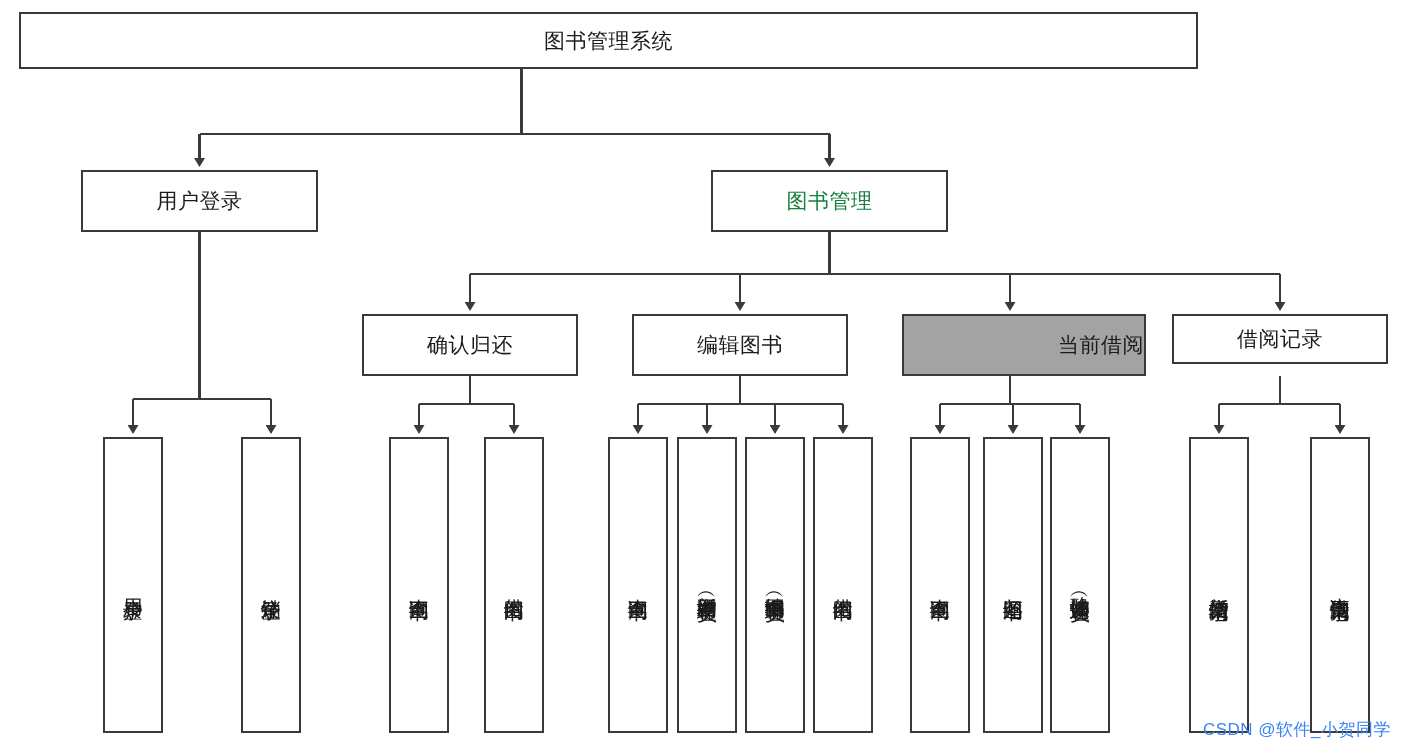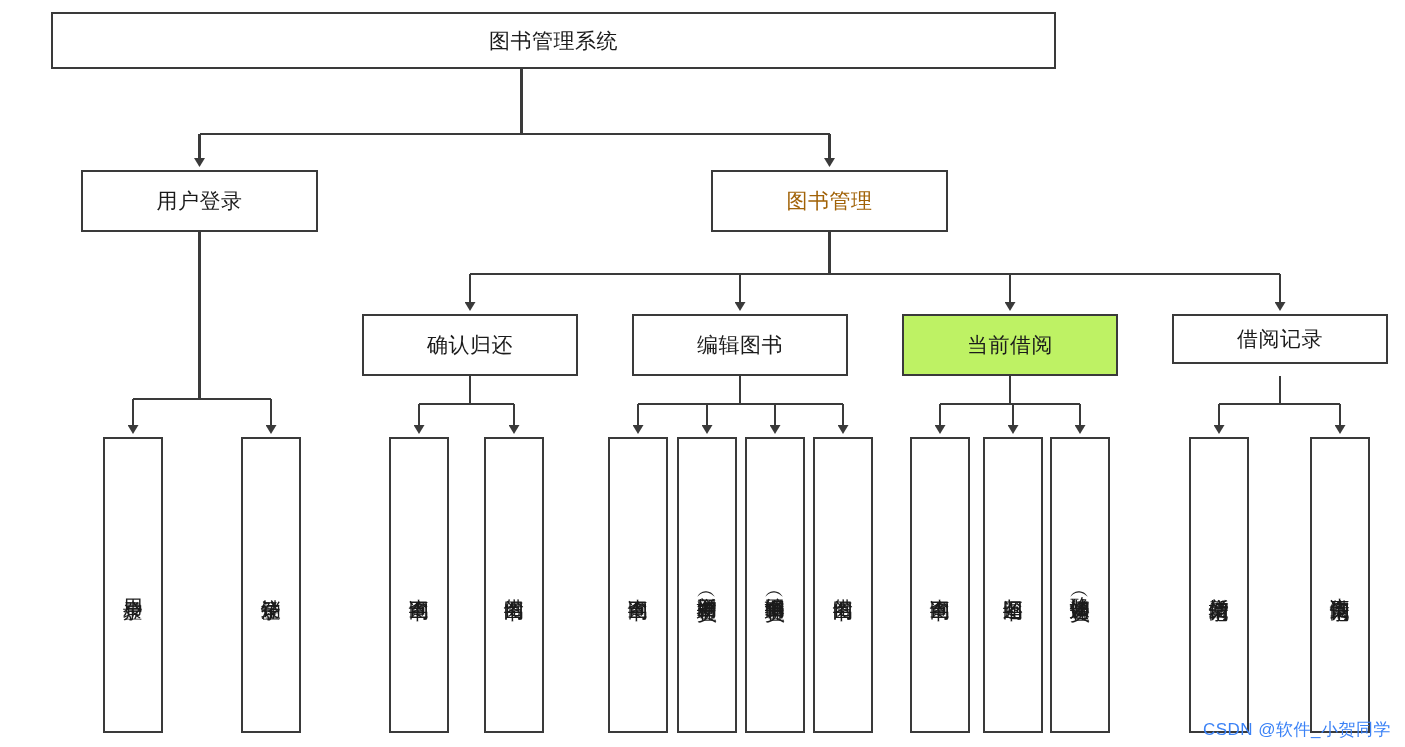--- a/index.html
+++ b/index.html
@@ -108,36 +108,36 @@
       <line x1="940" y1="404" x2="1080" y2="404" stroke="#3a3a3a" stroke-width="2.4" shape-rendering="crispEdges"></line>
       <line x1="940" y1="404" x2="940" y2="426" stroke="#3a3a3a" stroke-width="2.4" shape-rendering="crispEdges" marker-end="url(#arrowhead)"></line>
       <line x1="1013" y1="404" x2="1013" y2="426" stroke="#3a3a3a" stroke-width="2.4" shape-rendering="crispEdges" marker-end="url(#arrowhead)"></line>
       <line x1="1080" y1="404" x2="1080" y2="426" stroke="#3a3a3a" stroke-width="2.4" shape-rendering="crispEdges" marker-end="url(#arrowhead)"></line>
       <line x1="1280" y1="376" x2="1280" y2="404" stroke="#3a3a3a" stroke-width="2.4" shape-rendering="crispEdges"></line>
       <line x1="1219" y1="404" x2="1340" y2="404" stroke="#3a3a3a" stroke-width="2.4" shape-rendering="crispEdges"></line>
       <line x1="1219" y1="404" x2="1219" y2="426" stroke="#3a3a3a" stroke-width="2.4" shape-rendering="crispEdges" marker-end="url(#arrowhead)"></line>
       <line x1="1340" y1="404" x2="1340" y2="426" stroke="#3a3a3a" stroke-width="2.4" shape-rendering="crispEdges" marker-end="url(#arrowhead)"></line>
     </svg>
 
-  <div class="node-box level-0" style="left: 19px; top: 12px; width: 1005px; height: 57px; border-color: rgb(58, 58, 58); background: rgb(255, 255, 255); margin-left: 32px;">
+  <div class="node-box level-0" style="left: 19px; top: 12px; width: 1179px; height: 57px; border-color: rgb(58, 58, 58); background: rgb(255, 255, 255);">
       <span class="node-label" style="color: rgb(27, 27, 27);">图书管理系统</span>
     </div>
     <div class="node-box level-1" style="left: 81px; top: 170px; width: 237px; height: 62px; border-color: rgb(58, 58, 58); background: rgb(255, 255, 255);">
       <span class="node-label" style="color: rgb(27, 27, 27);">用户登录</span>
     </div>
     <div class="node-box level-1" style="left: 711px; top: 170px; width: 237px; height: 62px; border-color: rgb(58, 58, 58); background: rgb(255, 255, 255);">
-      <span class="node-label" style="color: #a16207;">图书管理</span>
+      <span class="node-label" style="color: #15803d;">图书管理</span>
     </div>
     <div class="node-box level-2" style="left: 362px; top: 314px; width: 216px; height: 62px; border-color: rgb(58, 58, 58); background: rgb(255, 255, 255);">
       <span class="node-label" style="color: rgb(27, 27, 27);">确认归还</span>
     </div>
     <div class="node-box level-2" style="left: 632px; top: 314px; width: 216px; height: 62px; border-color: rgb(58, 58, 58); background: rgb(255, 255, 255);">
       <span class="node-label" style="color: rgb(27, 27, 27);">编辑图书</span>
     </div>
-    <div class="node-box level-2" style="left: 902px; top: 314px; width: 216px; height: 62px; border-color: rgb(58, 58, 58); background: #bef264;">
+    <div class="node-box level-2" style="left: 902px; top: 314px; width: 244px; height: 62px; border-color: rgb(58, 58, 58); background: #a3a3a3; justify-content: flex-end;">
       <span class="node-label" style="color: rgb(27, 27, 27);">当前借阅</span>
     </div>
     <div class="node-box level-2" style="left: 1172px; top: 314px; width: 216px; height: 50px; border-color: rgb(58, 58, 58); background: rgb(255, 255, 255);">
       <span class="node-label" style="color: rgb(27, 27, 27);">借阅记录</span>
     </div>
     <div class="node-box level-3 leaf" style="left: 103px; top: 437px; width: 60px; height: 296px; border-color: rgb(58, 58, 58); background: rgb(255, 255, 255);">
       <span class="node-label vertical" style="color: rgb(27, 27, 27);">用户登录</span>
     </div>
     <div class="node-box level-3 leaf" style="left: 241px; top: 437px; width: 60px; height: 296px; border-color: rgb(58, 58, 58); background: rgb(255, 255, 255);">
       <span class="node-label vertical" style="color: rgb(27, 27, 27);">注销登录</span>

